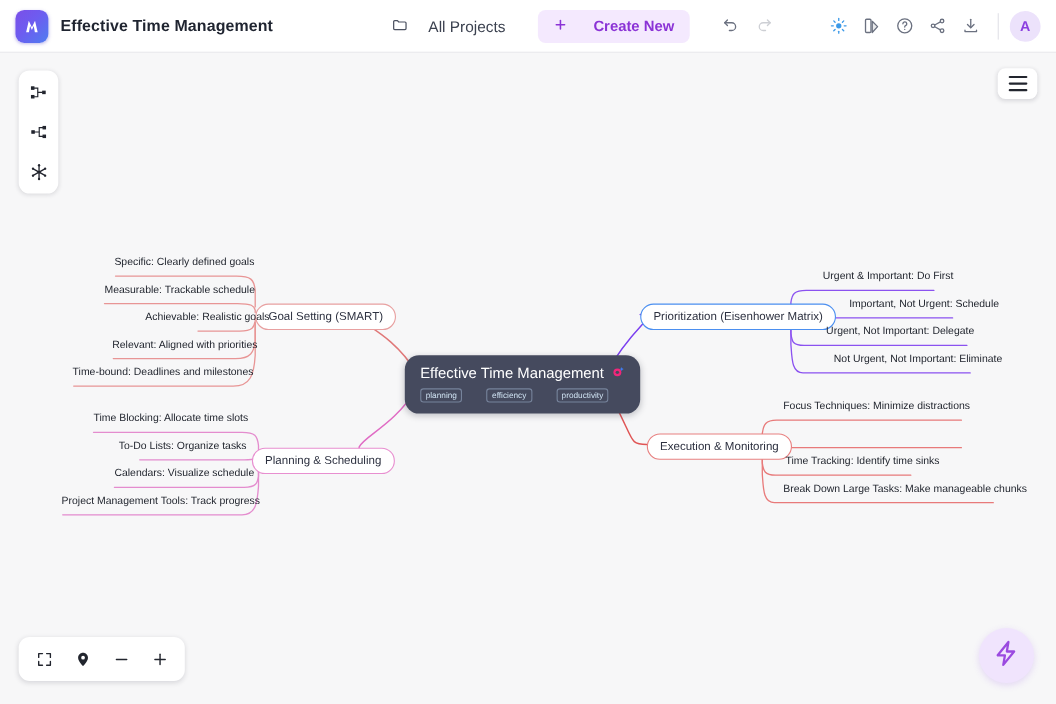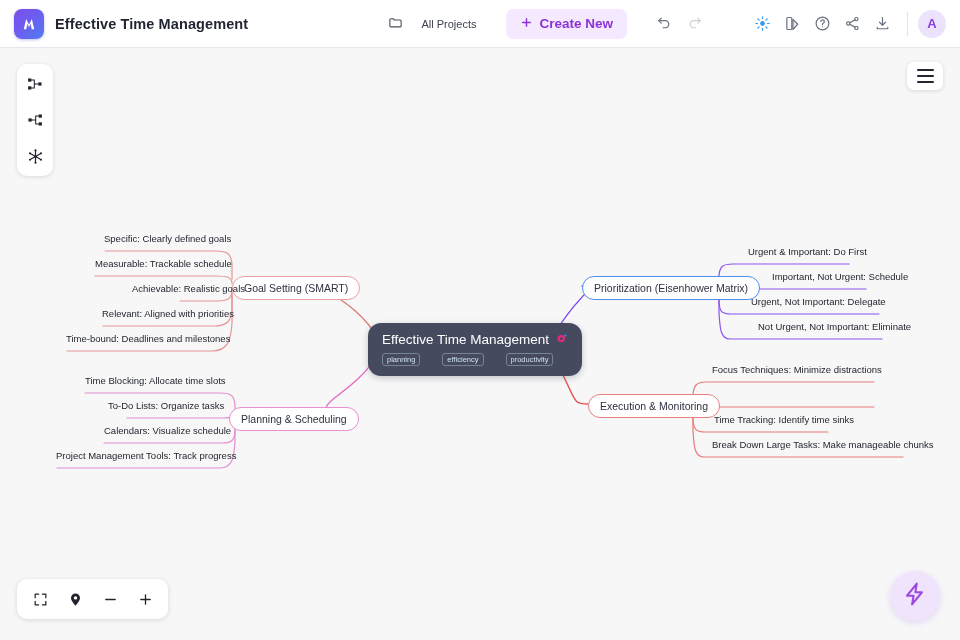--- a/index.html
+++ b/index.html
@@ -33,26 +33,26 @@
   .doc-title {
     margin-left: 11px;
     font-size: 14.5px; font-weight: bold; color: #1f2430;
     letter-spacing: .1px;
     white-space: nowrap;
   }
   .tb-spacer { flex: 1 1 auto; }
 
   .all-projects {
     display: flex; align-items: center; gap: 18px;
-    font-size: 11px; color: #3c4250;
+    font-size: 14px; color: #3c4250;
     padding: 5px 6px; border-radius: 6px;
     cursor: pointer; white-space: nowrap;
   }
   .create-new {
-    display: flex; align-items: center; gap: 6px;
+    display: flex; align-items: center; gap: 23px;
     background: #f4e9fe; color: #8b33d6;
     font-size: 13.5px; font-weight: bold;
     padding: 7px 14px; border-radius: 7px;
     border: none; cursor: pointer; white-space: nowrap;
     margin-left: 24px;
   }
   .icon-btn {
     width: 30px; height: 30px;
     display: flex; align-items: center; justify-content: center;
     border-radius: 6px; cursor: pointer; flex: none;

